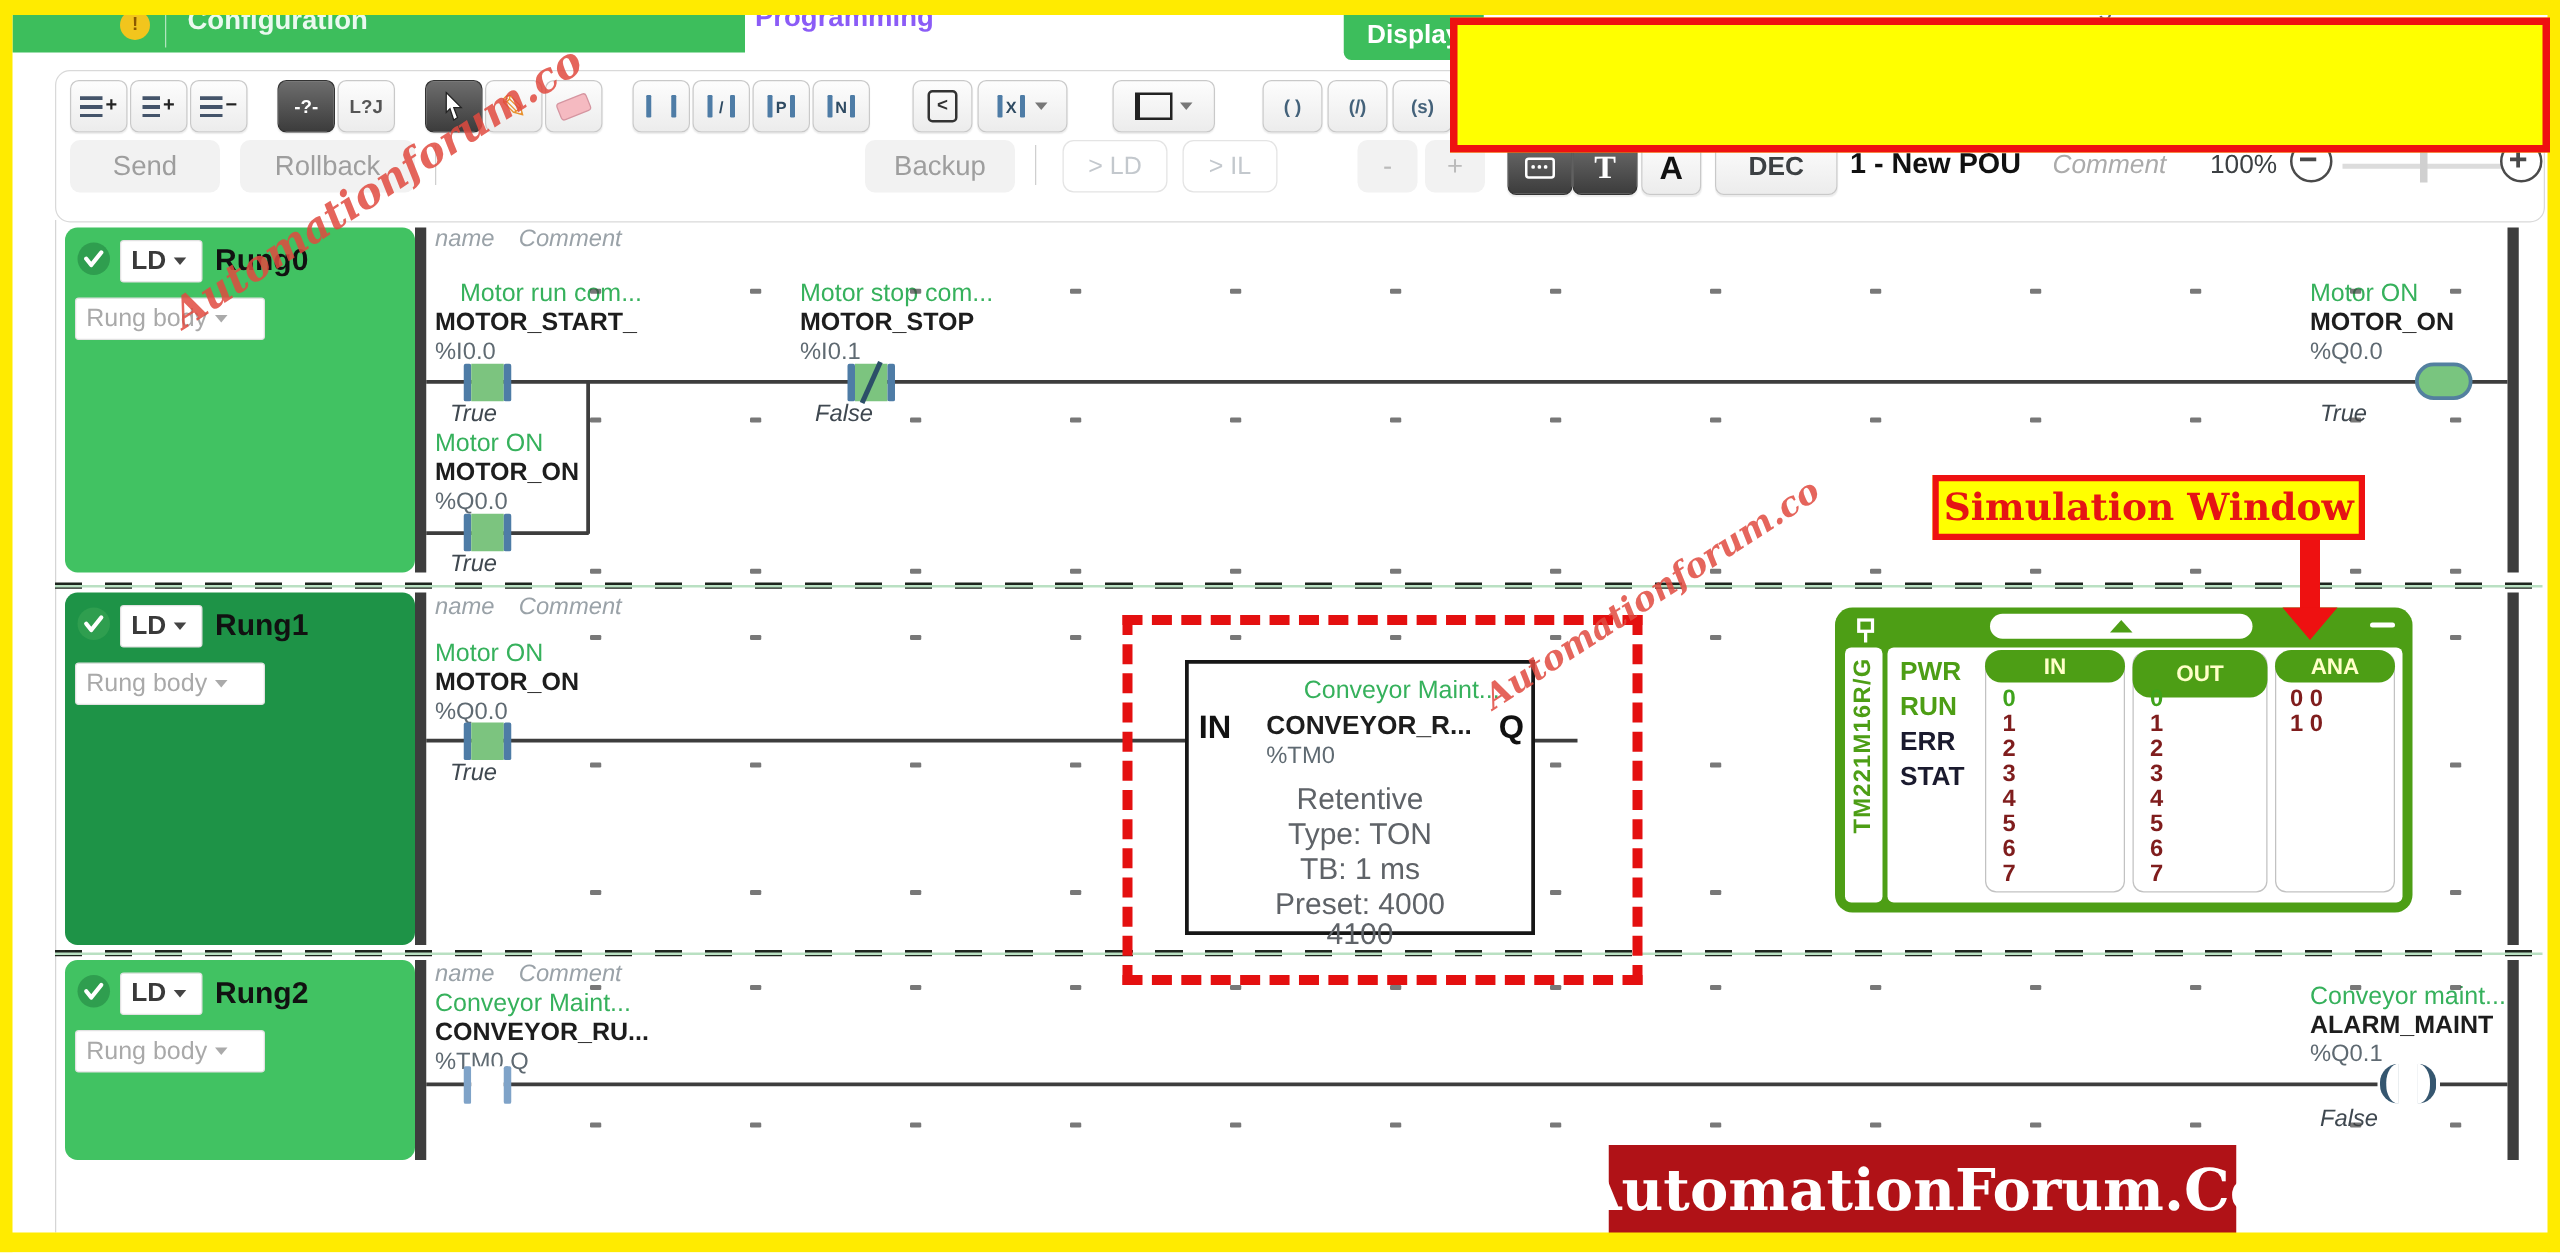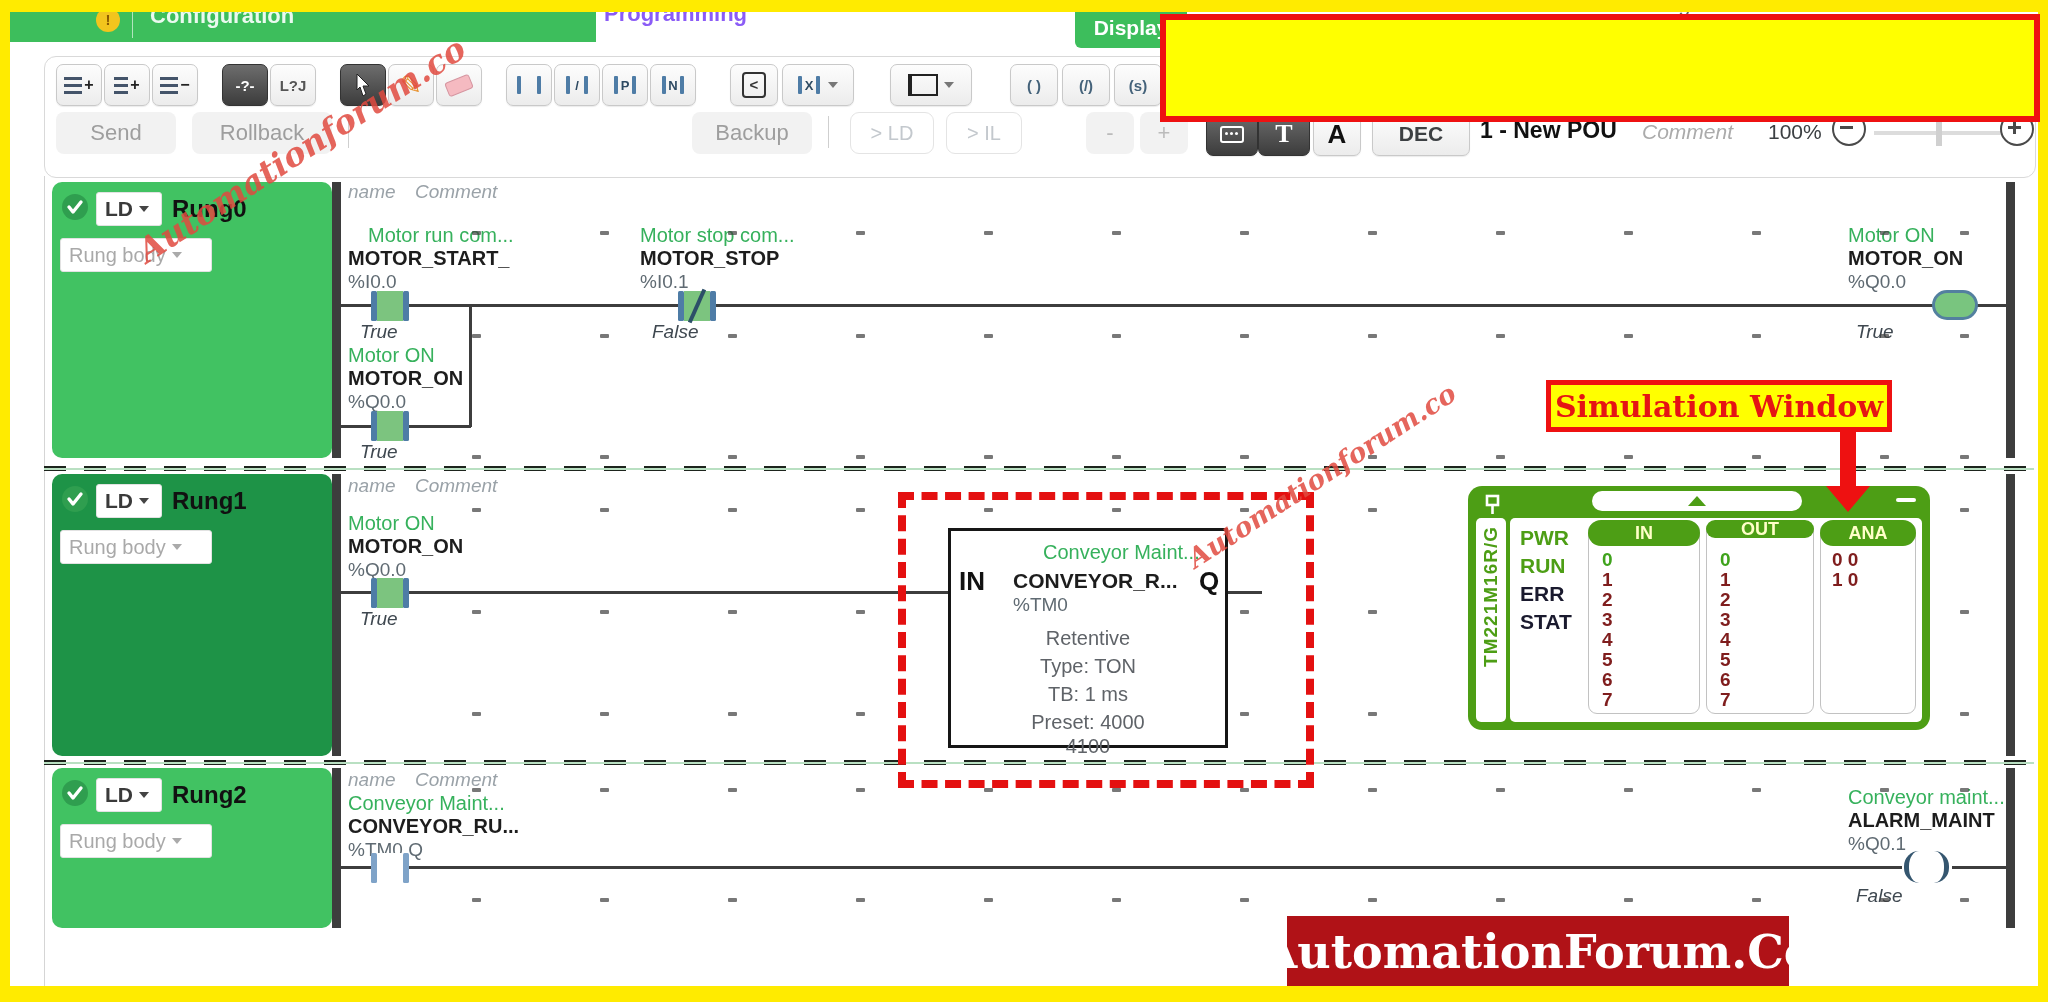--- a/index.html
+++ b/index.html
@@ -69,21 +69,21 @@
   .cfill{position:absolute;left:6px;top:0;width:26px;height:30px;background:#7cc47f;}
   .cfill.off{background:#fff;}
   .cslash{position:absolute;left:17px;top:-3px;width:4px;height:36px;background:#2c4f68;transform:rotate(24deg);}
   .coil-on{position:absolute;width:46px;height:30px;background:#79c57f;border:3px solid #53809f;
            border-radius:16px;box-sizing:border-box;z-index:5;}
   .paren{position:absolute;width:15px;height:32px;box-sizing:border-box;z-index:5;}
   .paren.l{border-left:5px solid #35566f;border-radius:16px 0 0 16px;}
   .paren.r{border-right:5px solid #35566f;border-radius:0 16px 16px 0;}
   .fblock{position:absolute;left:948px;top:528px;width:280px;height:220px;border:3px solid #161616;
           background:#fff;z-index:6;box-sizing:border-box;}
-  .fb-grey{color:#5f6368;font-size:20px;}
+  .fb-grey{color:#5f6368;font-size:24px;}
   .sep{position:absolute;left:44px;width:1990px;height:5px;z-index:2;
        background:linear-gradient(#b9e0c2,#b9e0c2) 0 2px/100% 2px no-repeat,
        repeating-linear-gradient(90deg,#1d241d 0 22px,transparent 22px 40px);}
   .gd{position:absolute;width:9px;height:4px;background:#3f3f3f;opacity:.7;border-radius:1px;z-index:1;}
   
   .reddash{position:absolute;left:898px;top:492px;width:400px;height:280px;border:8px dashed #E41010;z-index:25;}
   
   .sim{position:absolute;left:1468px;top:486px;width:462px;height:244px;background:#4D9E15;
        border-radius:14px;z-index:30;}
   .sim-white{position:absolute;background:#fff;border-radius:5px;}
@@ -498,21 +498,21 @@
       <div class="simnum g" style="left:92px;top:32px;">0</div>
       <div class="simnum" style="left:92px;top:52px;">1</div>
       <div class="simnum" style="left:92px;top:72px;">2</div>
       <div class="simnum" style="left:92px;top:92px;">3</div>
       <div class="simnum" style="left:92px;top:112px;">4</div>
       <div class="simnum" style="left:92px;top:132px;">5</div>
       <div class="simnum" style="left:92px;top:152px;">6</div>
       <div class="simnum" style="left:92px;top:172px;">7</div>
 
       <div class="sim-col" style="left:196px;top:4px;width:108px;height:192px;"></div>
-      <div class="sim-pill" style="left:196px;top:2px;width:108px;height:18px;">OUT</div>
+      <div class="sim-pill" style="left:196px;top:2px;width:108px;height:38px;">OUT</div>
       <div class="simnum g" style="left:210px;top:32px;">0</div>
       <div class="simnum" style="left:210px;top:52px;">1</div>
       <div class="simnum" style="left:210px;top:72px;">2</div>
       <div class="simnum" style="left:210px;top:92px;">3</div>
       <div class="simnum" style="left:210px;top:112px;">4</div>
       <div class="simnum" style="left:210px;top:132px;">5</div>
       <div class="simnum" style="left:210px;top:152px;">6</div>
       <div class="simnum" style="left:210px;top:172px;">7</div>
 
       <div class="sim-col" style="left:310px;top:4px;width:96px;height:192px;"></div>

